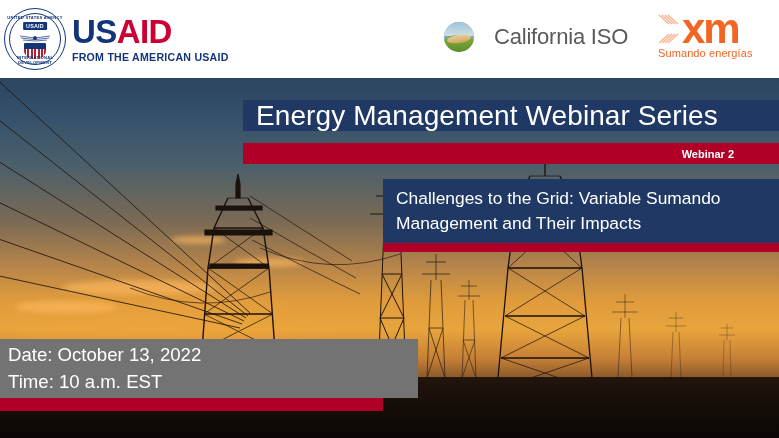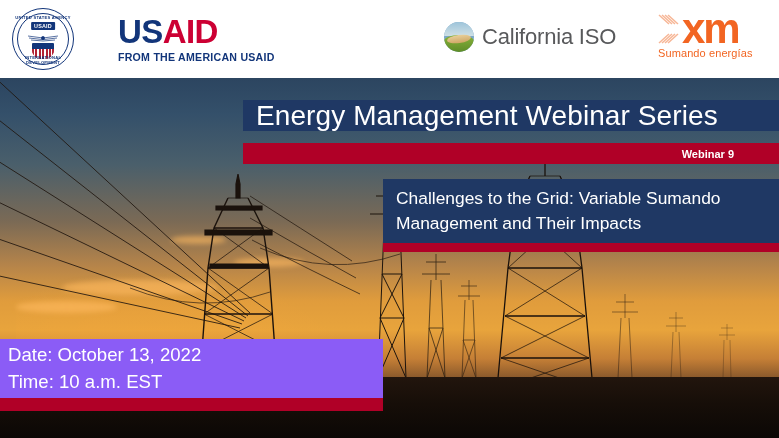--- a/index.html
+++ b/index.html
@@ -26,21 +26,21 @@
     background: #ffffff;
     z-index: 20;
   }
   .logo {
     position: absolute;
     display: flex;
     align-items: center;
   }
 
   
-  .logo-usaid { left: 12px; top: 8px; gap: 38px; }
+  .logo-usaid { left: 4px; top: 8px; }
   .usaid-seal {
     width: 60px; height: 60px;
     border-radius: 50%;
     border: 1.6px solid #12357a;
     position: relative;
     background: #fff;
     flex: none;
   }
   .usaid-seal .ring {
     position: absolute;
@@ -163,21 +163,21 @@
     background: linear-gradient(to bottom, #8ab33a, #5e8c28);
     border-radius: 50% 50% 0 0 / 34% 34% 0 0;
   }
   .caiso-mark .river {
     position: absolute; left: 10%; top: 42%; width: 80%; height: 26%;
     background: linear-gradient(to bottom, #e8cf9a, #cfa765);
     border-radius: 50%;
     transform: rotate(-8deg);
   }
   .caiso-text {
-    margin-left: 8px;
+    margin-left: 20px;
     color: #58595b;
     font-size: 22px;
     letter-spacing: -.2px;
     white-space: nowrap;
   }
 
   
   .logo-xm { left: 658px; top: 12px; }
   .xm-block { text-align: left; }
   .xm-row { display: flex; align-items: flex-end; }
@@ -304,22 +304,22 @@
     position: absolute;
     left: 383px; top: 243px;
     width: 396px; height: 9px;
     background: #b00027;
     z-index: 30;
   }
 
   .date-block {
     position: absolute;
     left: 0; top: 339px;
-    width: 383px; height: 59px;
-    background: #8b5cf6;
+    width: 418px; height: 59px;
+    background: #737373;
     z-index: 30;
     display: flex;
     flex-direction: column;
     justify-content: center;
     padding-left: 8px;
     box-sizing: border-box;
   }
   .date-block .t {
     color: #ffffff;
     font-size: 18.6px;
@@ -502,21 +502,21 @@
         </div>
         <div class="xm-tag">Sumando energías</div>
       </div>
     </div>
   </div>
 
   <div class="title-banner">
     <div class="t">Energy Management Webinar Series</div>
   </div>
   <div class="title-redbar">
-    <div class="t">Webinar 9</div>
+    <div class="t">Webinar 2</div>
   </div>
 
   <div class="subtitle-block">
     <div class="t">
       <span>Challenges to the Grid: Variable Sumando</span><br>
       <span>Management and Their Impacts</span>
     </div>
   </div>
   <div class="subtitle-redbar"></div>
 

